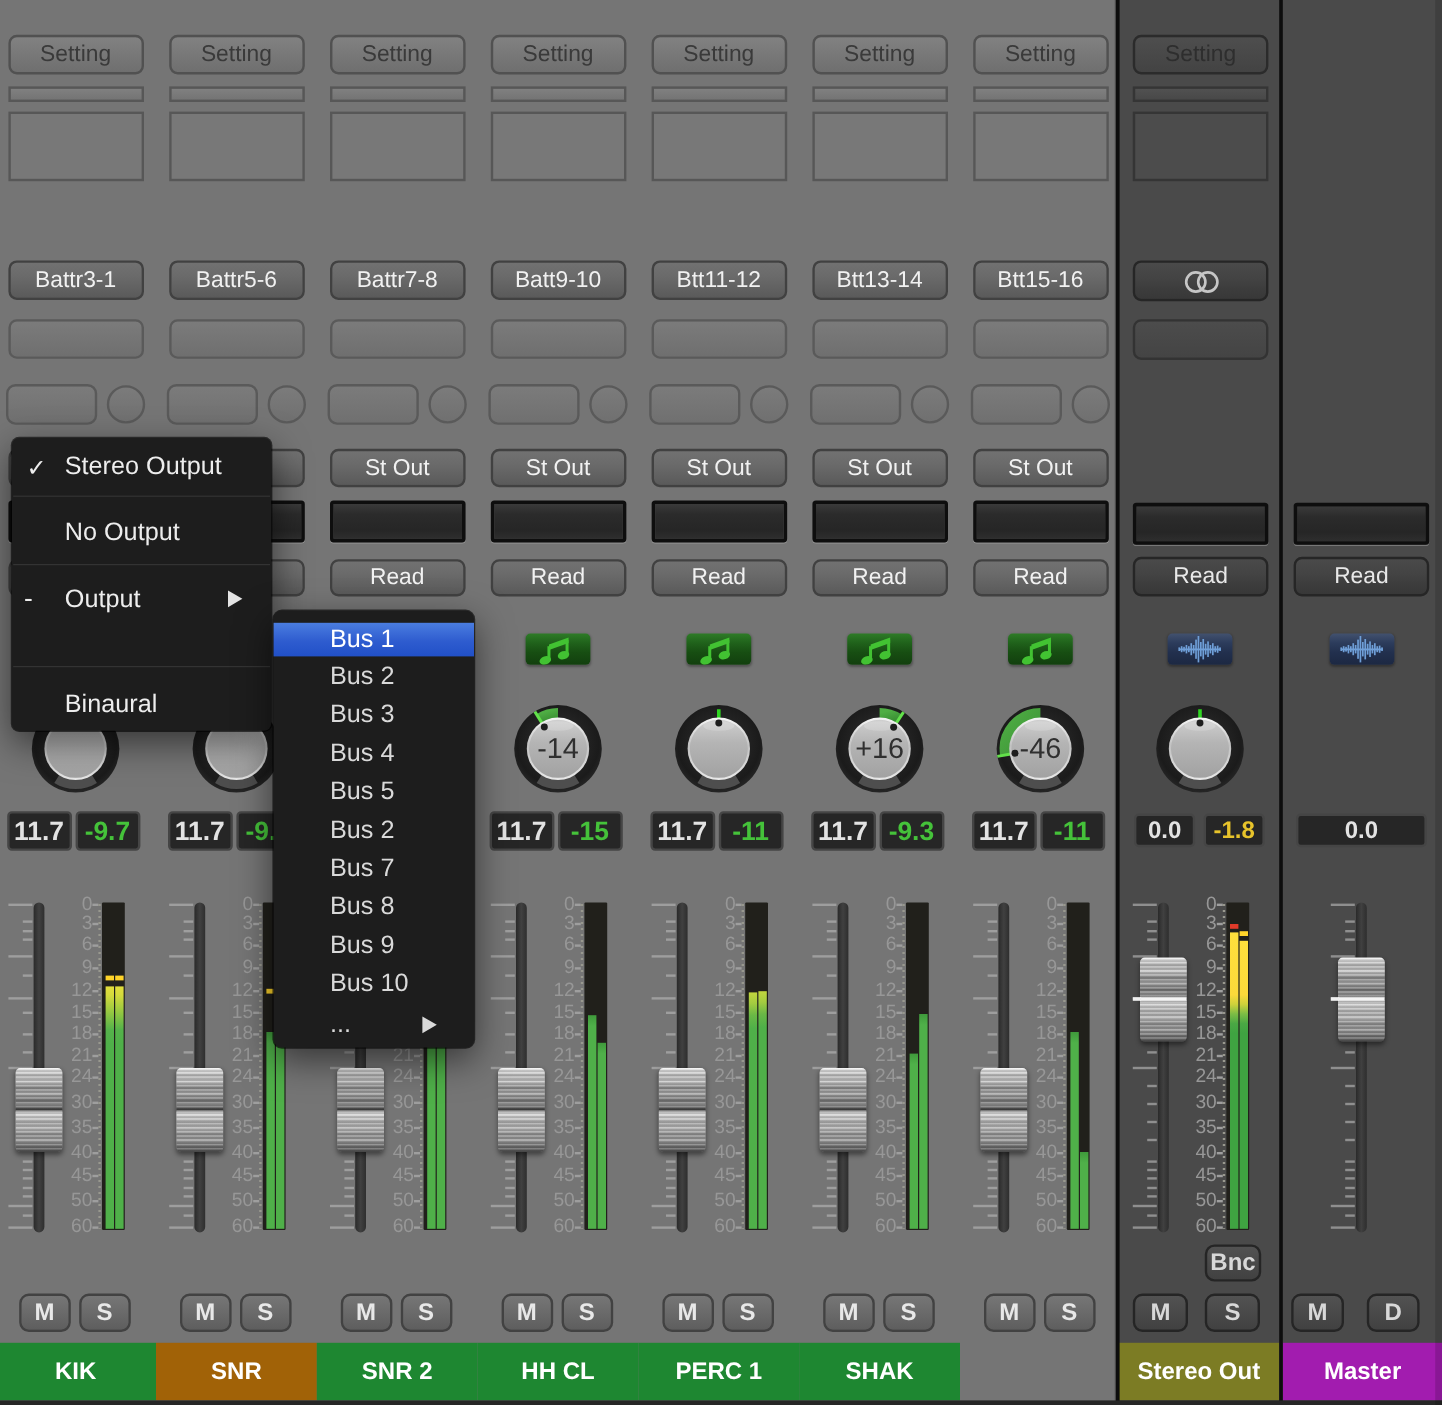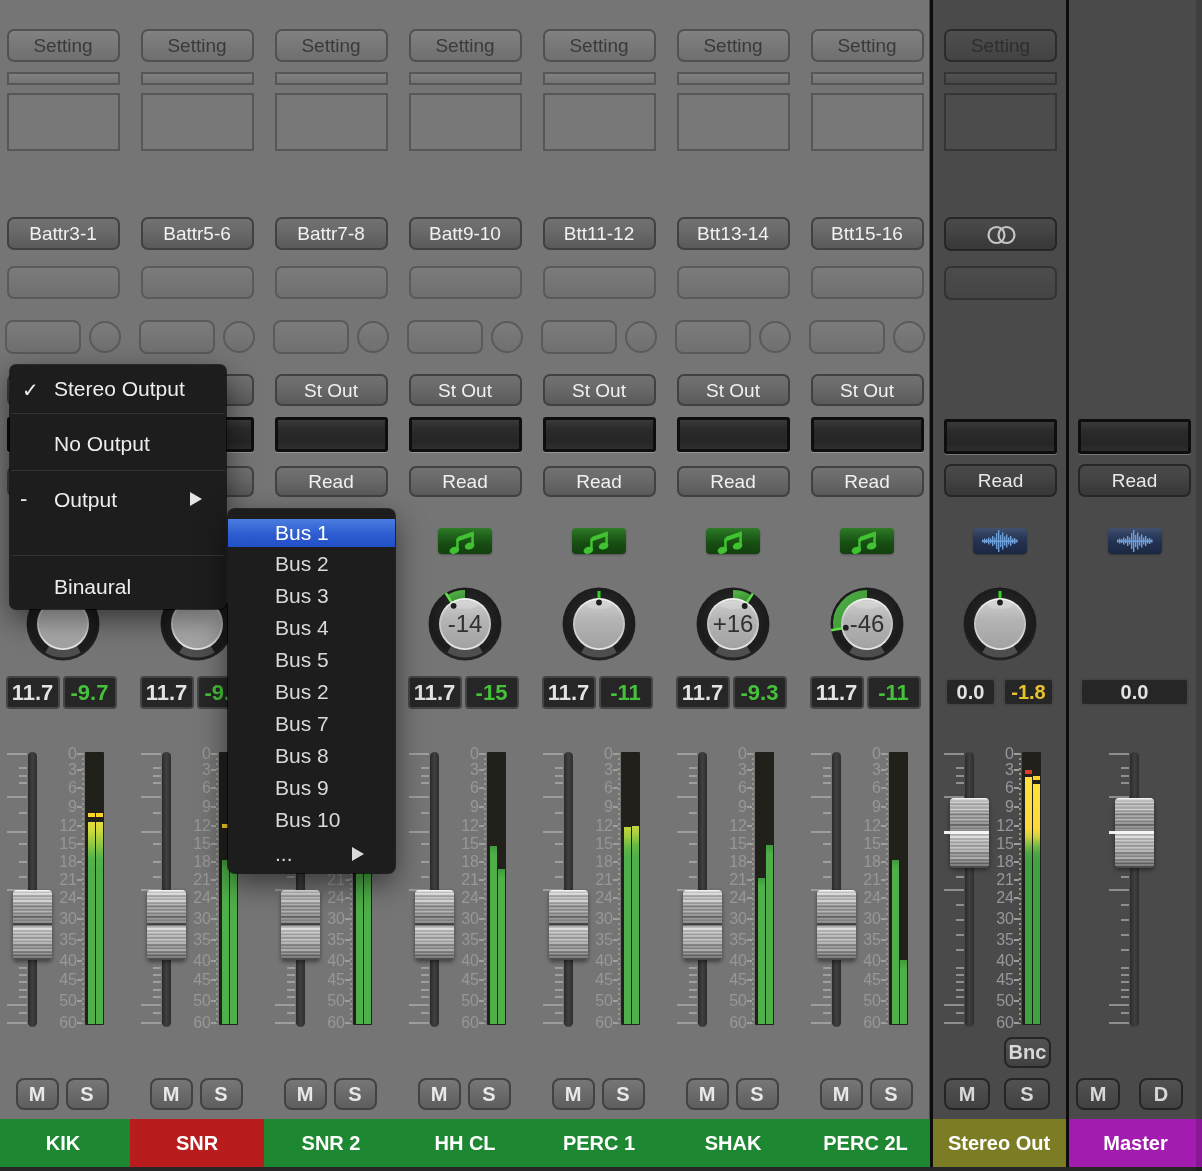--- a/index.html
+++ b/index.html
@@ -254,21 +254,21 @@
       <div style="position:absolute;left:89px;top:752px;width:19px;height:273px;background:#21201b;border-radius:1px"></div>
       <div style="position:absolute;left:91.5px;top:860px;width:7px;height:164px;background:linear-gradient(180deg,#3f9a3b 0px,#4fb049 9px,#4fb049 100%)"></div>
       <div style="position:absolute;left:100px;top:860px;width:7px;height:164px;background:linear-gradient(180deg,#3f9a3b 0px,#4fb049 9px,#4fb049 100%)"></div>
       <div style="position:absolute;left:91.5px;top:824px;width:7px;height:4px;background:#ffd42a"></div>
       <div style="position:absolute;left:32.0px;top:752px;width:9px;height:275px;background:linear-gradient(90deg,#2a2a2a,#3a3a3a 35%,#404040 50%,#2e2e2e);border-radius:4.5px;"></div>
       <div style="position:absolute;left:17.0px;top:890px;width:39px;height:70px;border-radius:4px;background:linear-gradient(180deg,#f4f4f4 0%,#dcdcdc 4%,#b4b4b4 10%,#cccccc 16%,#8a8a8a 24%,#ababab 30%,#757575 38%,#949494 44%,#565656 48%,#3e3e3e 50%,#dedede 53%,#cdcdcd 58%,#ababab 66%,#bcbcbc 72%,#8d8d8d 80%,#9e9e9e 86%,#6d6d6d 94%,#525252 100%);box-shadow:0 2px 4px rgba(0,0,0,0.45);overflow:hidden">
         <div style="position:absolute;left:0;top:0;width:100%;height:100%;background:repeating-linear-gradient(180deg,rgba(255,255,255,0.18) 0 1px,rgba(0,0,0,0.14) 2px 3.5px)"></div>
       </div>
       <div class="ms" style="left:19.5px;top:1078px">M</div>
       <div class="ms" style="left:69.5px;top:1078px">S</div>
-      <div class="name" style="left:0;width:134px;background:#b91c1c">SNR</div>
+      <div class="name" style="left:0;width:134px;background:#a16207">SNR</div>
     </div>
 <div class="strip" style="left:264px">
       <div class="btn set" style="top:29px">Setting</div>
       <div class="thinbar"></div>
       <div class="bigbox"></div>
       <div class="btn mid" style="top:217px">Battr7-8</div>
       <div class="btn emp" style="top:266px"></div>
       <div style="position:absolute;left:8.5px;top:320px;width:76px;height:34px;border-radius:8px;box-sizing:border-box;border:2px solid #5a5a5a;background:linear-gradient(180deg,#7b7b7b,#707070)"></div>
       <div style="position:absolute;left:92.5px;top:321px;width:32px;height:32px;border-radius:50%;box-sizing:border-box;border:2px solid #5a5a5a;background:linear-gradient(180deg,#7b7b7b,#707070)"></div>
       <div class="btn mid" style="top:374px;height:32px">St Out</div>
@@ -759,21 +759,20 @@
       <div style="position:absolute;left:86px;top:753px;width:2px;height:271px;background:repeating-linear-gradient(180deg,#98988e 0 2px,transparent 2px 5px)"></div>
       <div style="position:absolute;left:89px;top:752px;width:19px;height:273px;background:#21201b;border-radius:1px"></div>
       <div style="position:absolute;left:91.5px;top:860px;width:7px;height:164px;background:linear-gradient(180deg,#3f9a3b 0px,#4fb049 9px,#4fb049 100%)"></div>
       <div style="position:absolute;left:100px;top:960px;width:7px;height:64px;background:linear-gradient(180deg,#3f9a3b 0px,#4fb049 9px,#4fb049 100%)"></div>
       <div style="position:absolute;left:32.0px;top:752px;width:9px;height:275px;background:linear-gradient(90deg,#2a2a2a,#3a3a3a 35%,#404040 50%,#2e2e2e);border-radius:4.5px;"></div>
       <div style="position:absolute;left:17.0px;top:890px;width:39px;height:70px;border-radius:4px;background:linear-gradient(180deg,#f4f4f4 0%,#dcdcdc 4%,#b4b4b4 10%,#cccccc 16%,#8a8a8a 24%,#ababab 30%,#757575 38%,#949494 44%,#565656 48%,#3e3e3e 50%,#dedede 53%,#cdcdcd 58%,#ababab 66%,#bcbcbc 72%,#8d8d8d 80%,#9e9e9e 86%,#6d6d6d 94%,#525252 100%);box-shadow:0 2px 4px rgba(0,0,0,0.45);overflow:hidden">
         <div style="position:absolute;left:0;top:0;width:100%;height:100%;background:repeating-linear-gradient(180deg,rgba(255,255,255,0.18) 0 1px,rgba(0,0,0,0.14) 2px 3.5px)"></div>
       </div>
       <div class="ms" style="left:19.5px;top:1078px">M</div>
       <div class="ms" style="left:69.5px;top:1078px">S</div>
-      <div class="name" style="left:0;width:131px;background:#1e8731">PERC 2L</div>
     </div>
 <div class="strip dstrip" style="left:932px;width:134px">
       <div class="btn set" style="left:12px;top:29px">Setting</div>
       <div class="thinbar" style="left:12px"></div>
       <div class="bigbox" style="left:12px"></div>
       <div class="btn mid" style="left:12px;top:217px;height:34px">
         <svg width="54" height="34" viewBox="0 0 54 34" style="position:absolute;left:50%;margin-left:-27px;top:-1.5px">
           <circle cx="22.5" cy="17" r="8" fill="none" stroke="#c6c6c6" stroke-width="2.2"></circle>
           <circle cx="32.5" cy="17" r="8" fill="none" stroke="#c6c6c6" stroke-width="2.2"></circle>
         </svg>

